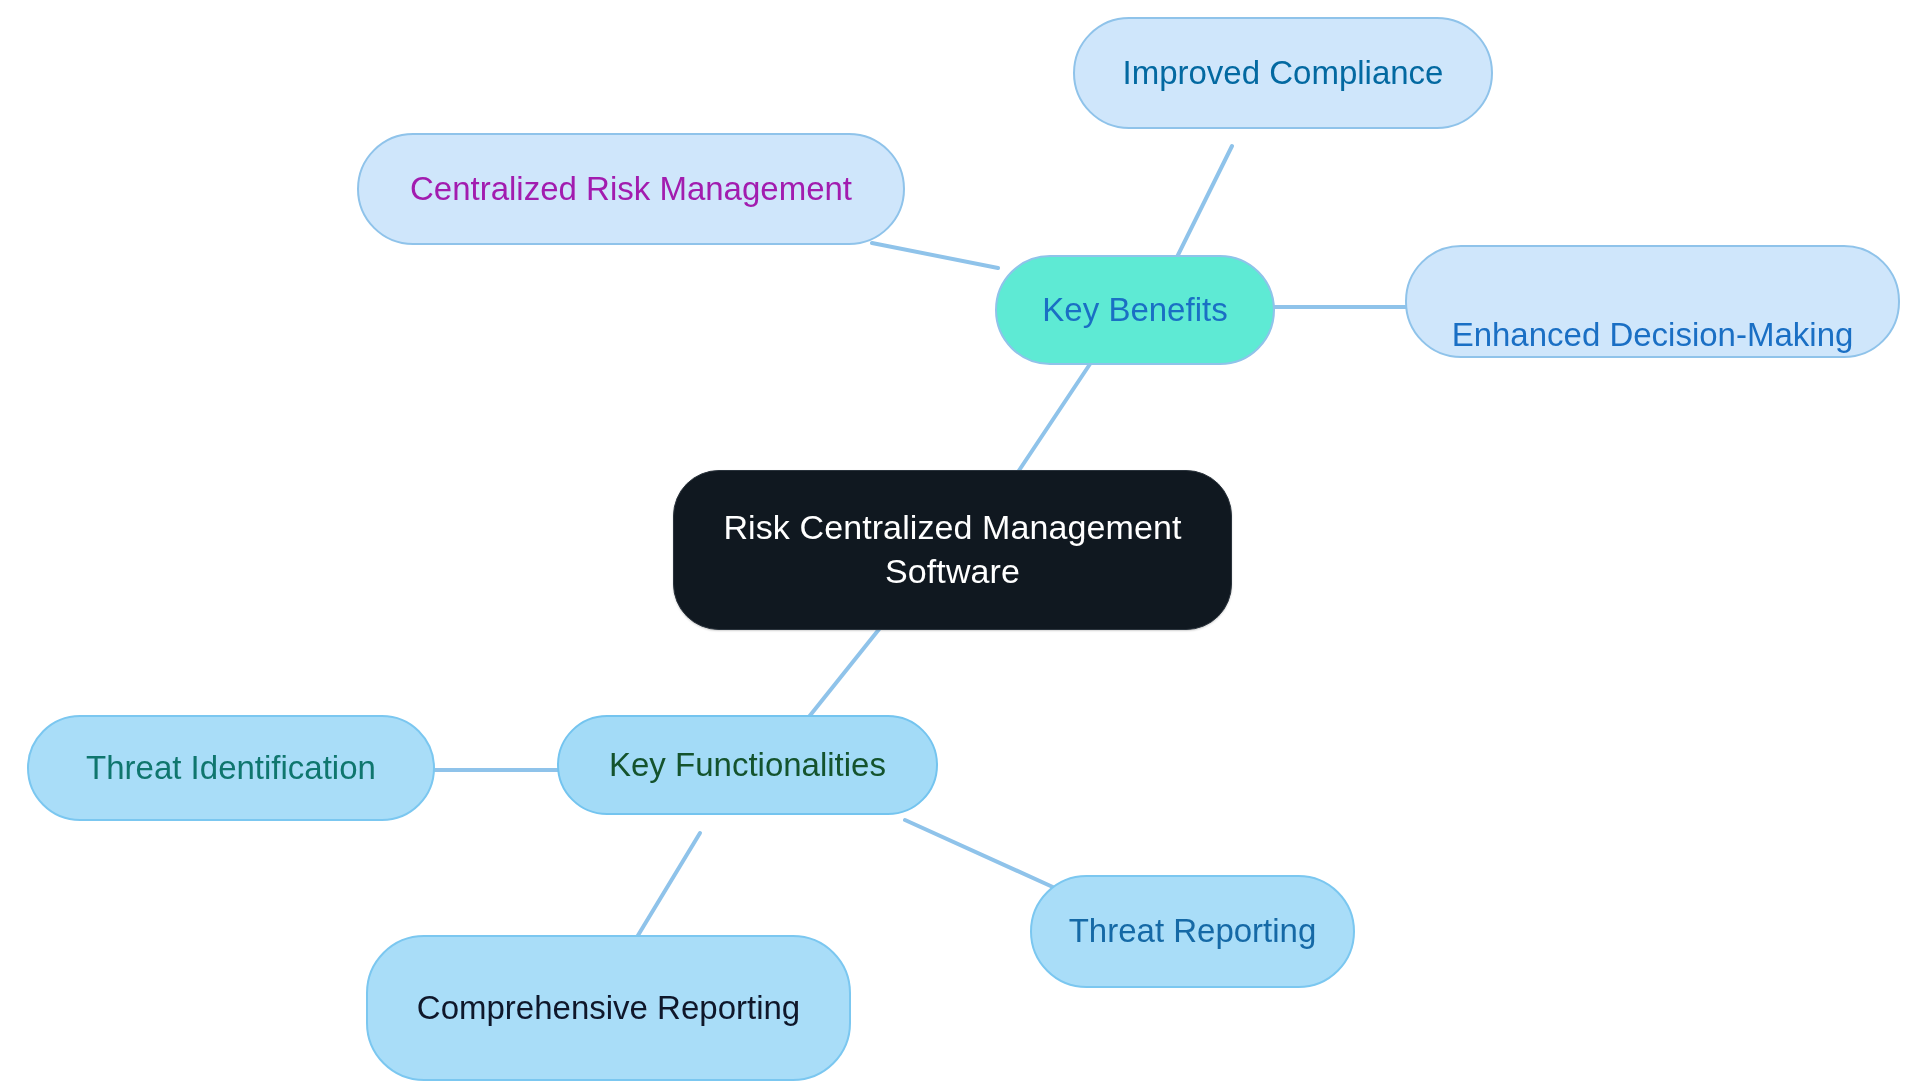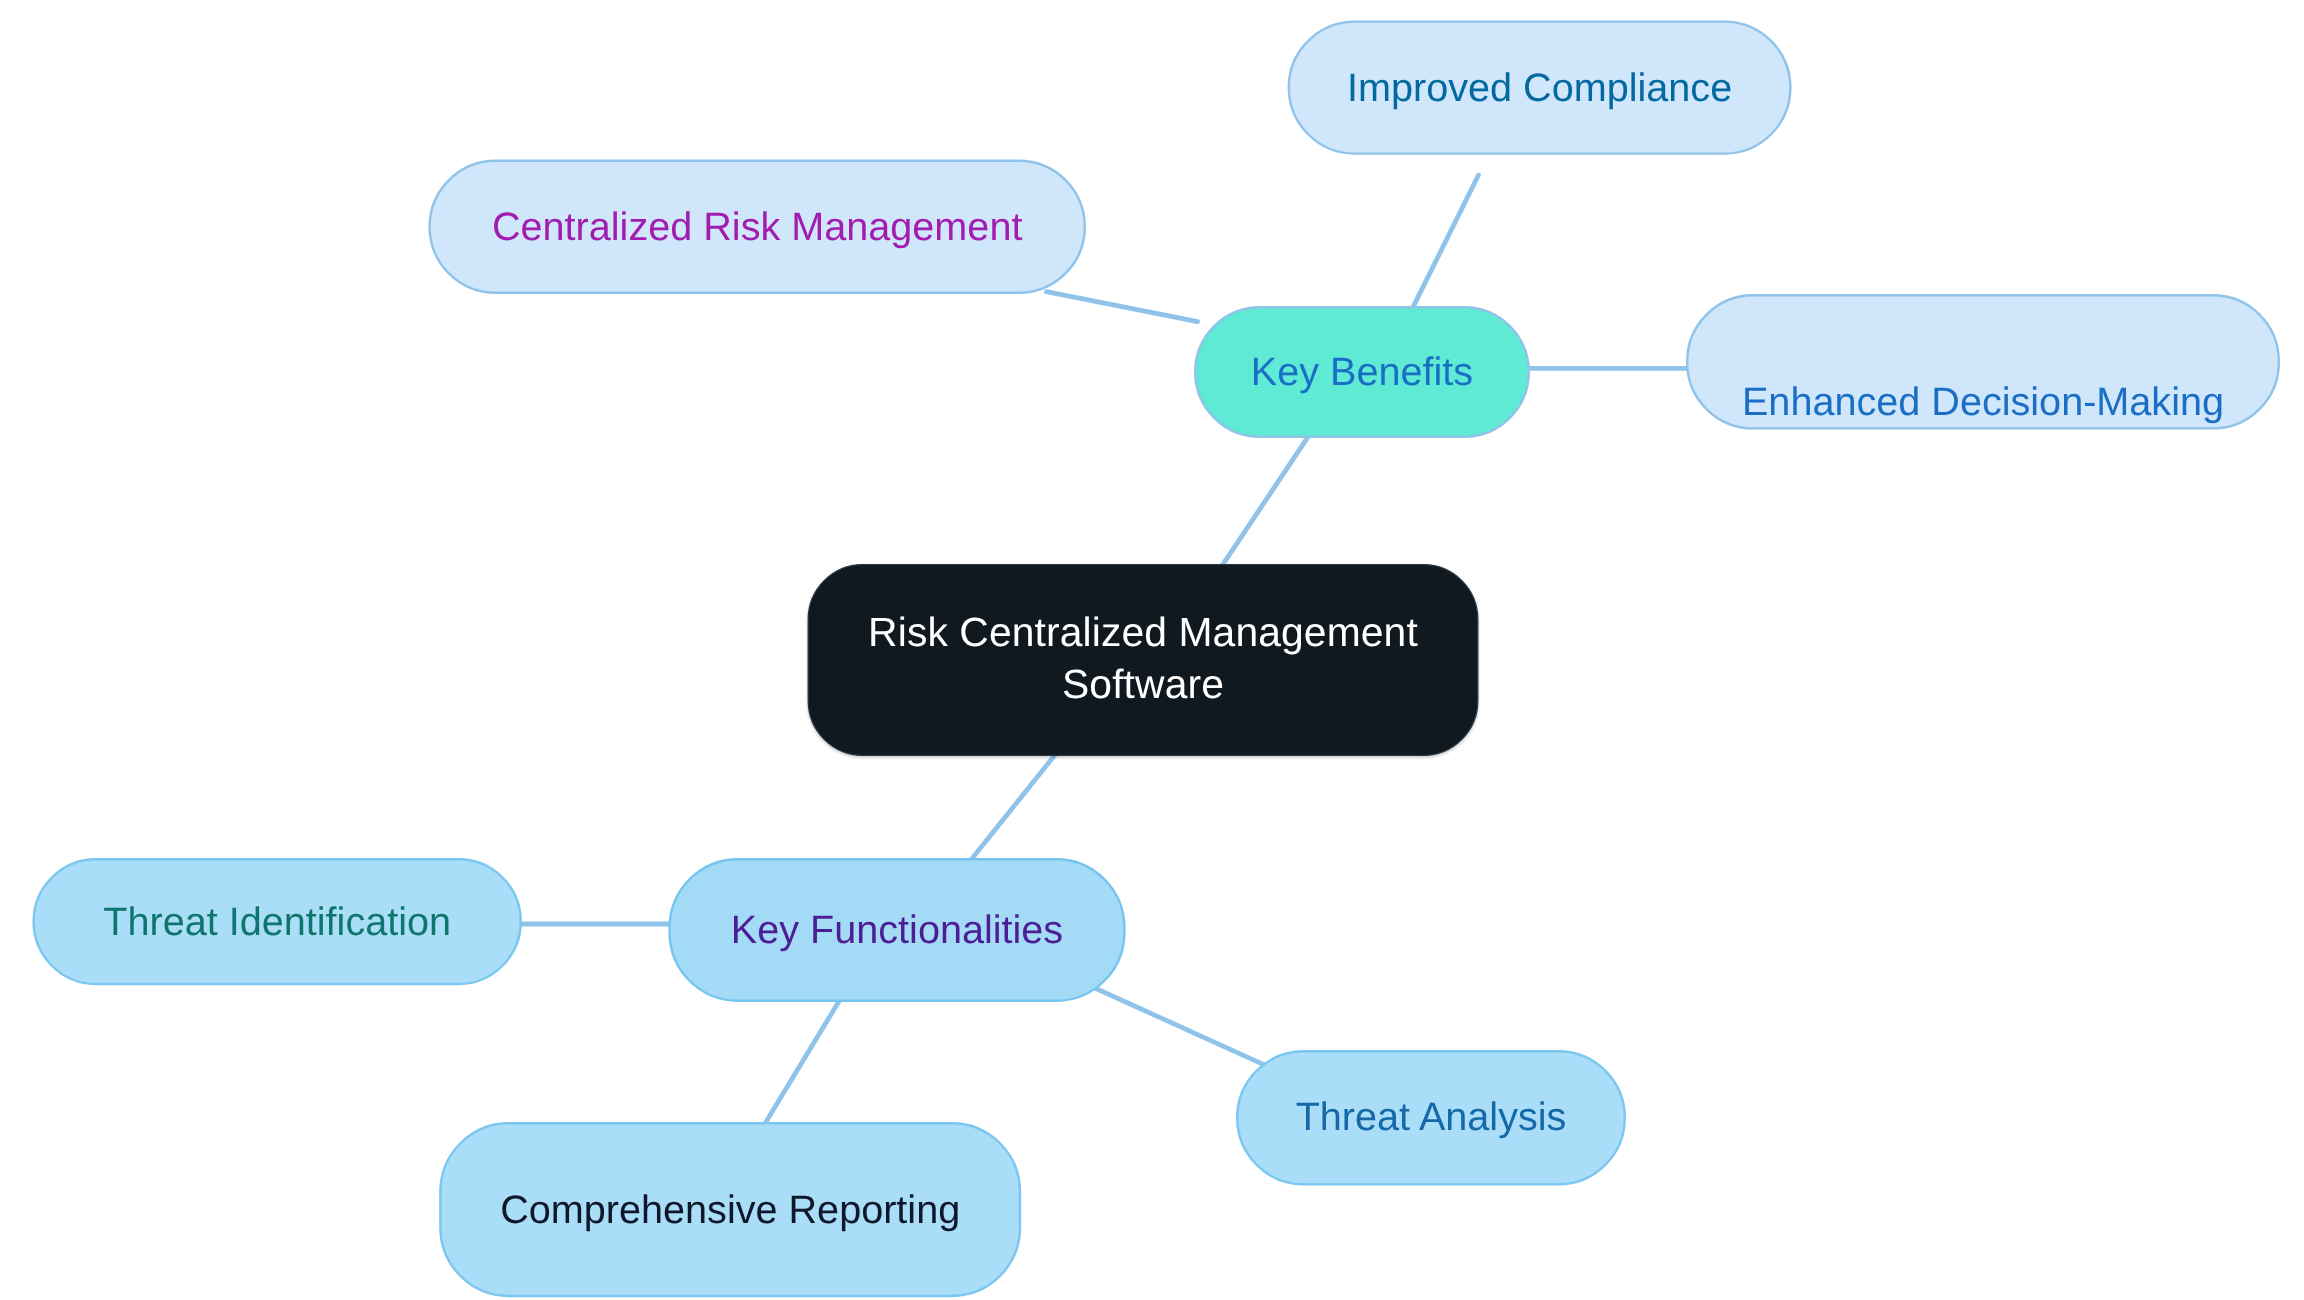--- a/index.html
+++ b/index.html
@@ -87,19 +87,19 @@
       <line x1="905" y1="820" x2="1055" y2="888" stroke="#8fc3ea" stroke-width="4" stroke-linecap="round"></line>
     </svg>
 
   <div id="nodes">
       <div class="node node-root" style="left: 673px; top: 470px; width: 559px; height: 160px; background: rgb(16, 24, 32); color: rgb(255, 255, 255);"><span>Risk Centralized Management
 Software</span></div>
       <div class="node node-branch-benefits" style="left: 995px; top: 255px; width: 280px; height: 110px; background: #5eead4; border-color: rgb(143, 195, 234); color: rgb(26, 111, 196);"><span>Key Benefits</span></div>
       <div class="node node-leaf-benefits" style="left: 357px; top: 133px; width: 548px; height: 112px; background: rgb(207, 230, 251); border-color: rgb(143, 195, 234); color: #a21caf;"><span>Centralized Risk Management</span></div>
       <div class="node node-leaf-benefits" style="left: 1073px; top: 17px; width: 420px; height: 112px; background: rgb(207, 230, 251); border-color: rgb(143, 195, 234); color: #0369a1;"><span>Improved Compliance</span></div>
       <div class="node node-leaf-benefits" style="left: 1405px; top: 245px; width: 495px; height: 113px; background: rgb(207, 230, 251); border-color: rgb(143, 195, 234); color: rgb(26, 111, 196); align-items: flex-end;"><span>Enhanced Decision-Making</span></div>
-      <div class="node node-branch-func" style="left: 557px; top: 715px; width: 381px; height: 120px; background: rgb(163, 219, 247); border-color: rgb(116, 196, 239); color: #4c1d95;"><span>Key Functionalities</span></div>
+      <div class="node node-branch-func" style="left: 557px; top: 715px; width: 381px; height: 100px; background: rgb(163, 219, 247); border-color: rgb(116, 196, 239); color: #14532d;"><span>Key Functionalities</span></div>
       <div class="node node-leaf-func" style="left: 27px; top: 715px; width: 408px; height: 106px; background: rgb(169, 221, 248); border-color: rgb(123, 199, 240); color: #0f766e;"><span>Threat Identification</span></div>
       <div class="node node-leaf-func" style="left: 366px; top: 935px; width: 485px; height: 146px; background: rgb(169, 221, 248); border-color: rgb(123, 199, 240); color: #0f172a;"><span>Comprehensive Reporting</span></div>
-      <div class="node node-leaf-func" style="left: 1030px; top: 875px; width: 325px; height: 113px; background: rgb(169, 221, 248); border-color: rgb(123, 199, 240); color: rgb(21, 105, 166);"><span>Threat Analysis</span></div>
+      <div class="node node-leaf-func" style="left: 1030px; top: 875px; width: 325px; height: 113px; background: rgb(169, 221, 248); border-color: rgb(123, 199, 240); color: rgb(21, 105, 166);"><span>Threat Reporting</span></div>
     </div>
 
 </div>
 
 </body></html>

